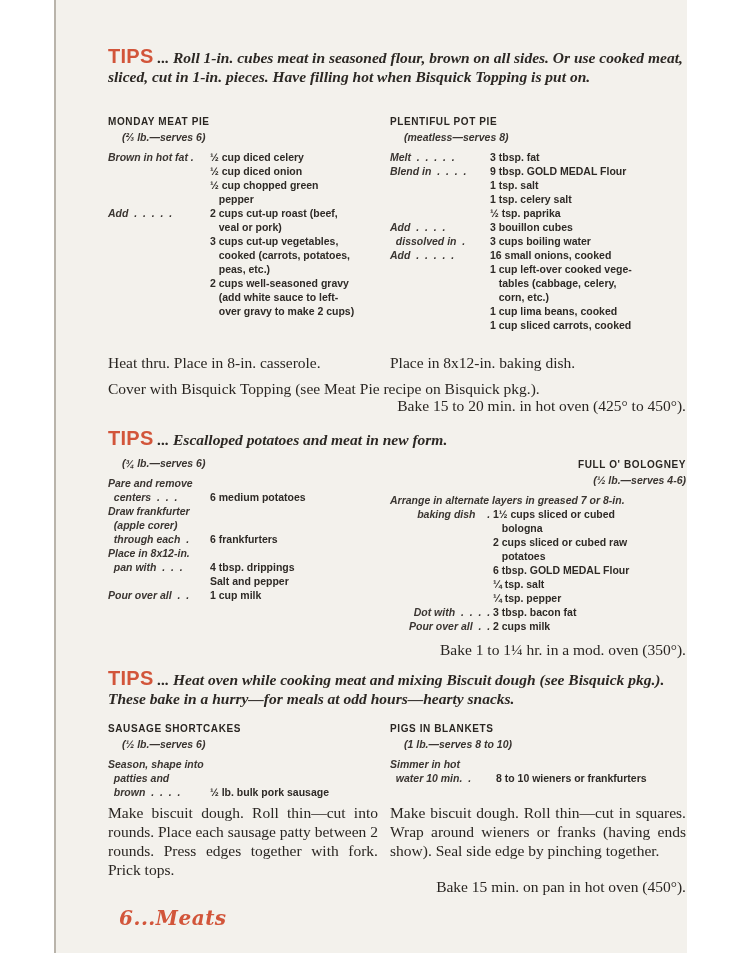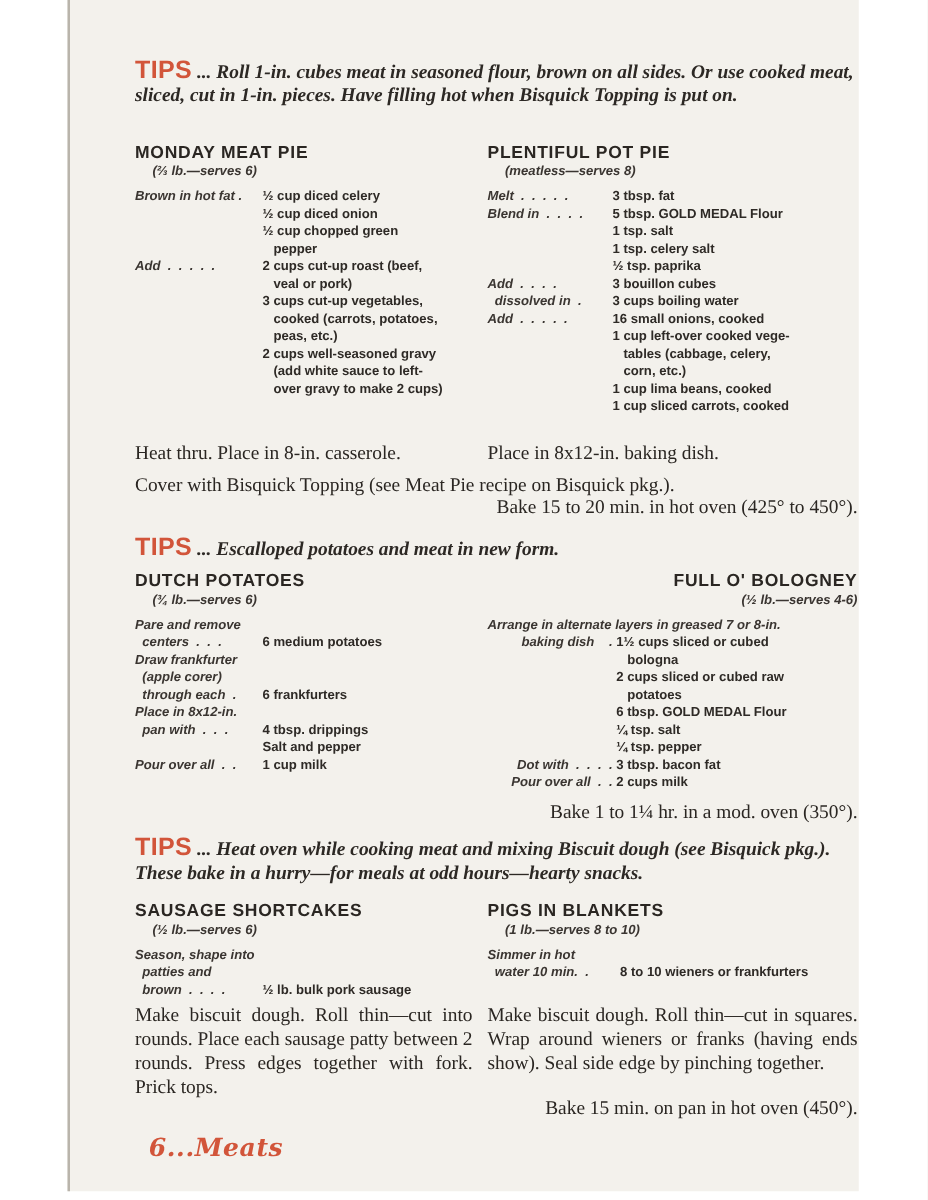--- a/index.html
+++ b/index.html
@@ -9,21 +9,21 @@
   }
   .page {
     position: absolute; left: 54px; top: 0; width: 633px; height: 953px;
     background: #f3f1ec;
     border-left: 2px solid #b9b4ab;
     box-sizing: border-box;
   }
   .abs { position: absolute; }
   .tips-line { font-size: 15.5px; line-height: 19px; font-style: italic; font-weight: bold; color: #2c2824; }
   .tips-label { font-family: "Liberation Sans", sans-serif; font-style: normal; font-weight: bold; color: #d2553a; font-size: 20px; letter-spacing: 0.3px; }
-  .recipe-title { font-family: "Liberation Sans", sans-serif; font-weight: bold; font-size: 14px; letter-spacing: 0.6px; color: #2a2622; line-height: 17px; }
+  .recipe-title { font-family: "Liberation Sans", sans-serif; font-weight: bold; font-size: 10px; letter-spacing: 0.6px; color: #2a2622; line-height: 17px; }
   .recipe-sub { font-family: "Liberation Sans", sans-serif; font-style: italic; font-weight: bold; font-size: 10.5px; color: #3a3531; padding-left: 14px; line-height: 14px; }
   .ing { font-family: "Liberation Sans", sans-serif; font-size: 10.5px; line-height: 14px; color: #2e2a26; }
   .ing-row { display: flex; }
   .ing-row .lbl { font-style: italic; font-weight: bold; white-space: pre; color: #3a3531; }
   .ing-row .val { font-weight: bold; }
   .gap { height: 6px; }
   .body-text { font-size: 15.5px; line-height: 19px; color: #2a2622; }
   .center { text-align: right; }
   .footer-label { font-family: "DejaVu Serif", serif; font-style: italic; font-weight: bold; color: #d2553a; font-size: 20px; letter-spacing: 0.5px; }
 </style>
@@ -97,21 +97,21 @@
     <div class="recipe-title">PLENTIFUL POT PIE</div>
     <div class="recipe-sub">(meatless—serves 8)</div>
     <div class="gap"></div>
     <div class="ing" id="ppp">
         <div class="ing-row">
           <span class="lbl" style="min-width: 100px;">Melt  .  .  .  .  . </span>
           <span class="val" style="white-space: pre;">3 tbsp. fat</span>
         </div>
         <div class="ing-row">
           <span class="lbl" style="min-width: 100px;">Blend in  .  .  .  . </span>
-          <span class="val" style="white-space: pre;">5 tbsp. GOLD MEDAL Flour</span>
+          <span class="val" style="white-space: pre;">9 tbsp. GOLD MEDAL Flour</span>
         </div>
         <div class="ing-row">
           <span class="lbl" style="min-width: 100px;"></span>
           <span class="val" style="white-space: pre;">1 tsp. salt</span>
         </div>
         <div class="ing-row">
           <span class="lbl" style="min-width: 100px;"></span>
           <span class="val" style="white-space: pre;">1 tsp. celery salt</span>
         </div>
         <div class="ing-row">
@@ -158,21 +158,20 @@
 
   <div class="abs body-text" style="left:52px; top:379px; width:578px;">Cover with Bisquick Topping (see Meat Pie recipe on Bisquick pkg.).</div>
   <div class="abs body-text center" style="left:52px; top:396px; width:578px;">Bake 15 to 20 min. in hot oven (425° to 450°).</div>
 
   <div class="abs tips-line" style="left:52px; top:429px; width:578px;">
     <span class="tips-label">TIPS</span>
     <span>... Escalloped potatoes and meat in new form.</span>
   </div>
 
   <div class="abs" style="left:52px; top:456px; width:280px;">
-    <div class="recipe-title">DUTCH POTATOES</div>
     <div class="recipe-sub">(¾ lb.—serves 6)</div>
     <div class="gap"></div>
     <div class="ing" id="dp">
         <div class="ing-row">
           <span class="lbl">Pare and remove</span>
           <span class="val" style="white-space: pre;"></span>
         </div>
         <div class="ing-row">
           <span class="lbl" style="min-width: 102px;">  centers  .  .  . </span>
           <span class="val" style="white-space: pre;">6 medium potatoes</span>

